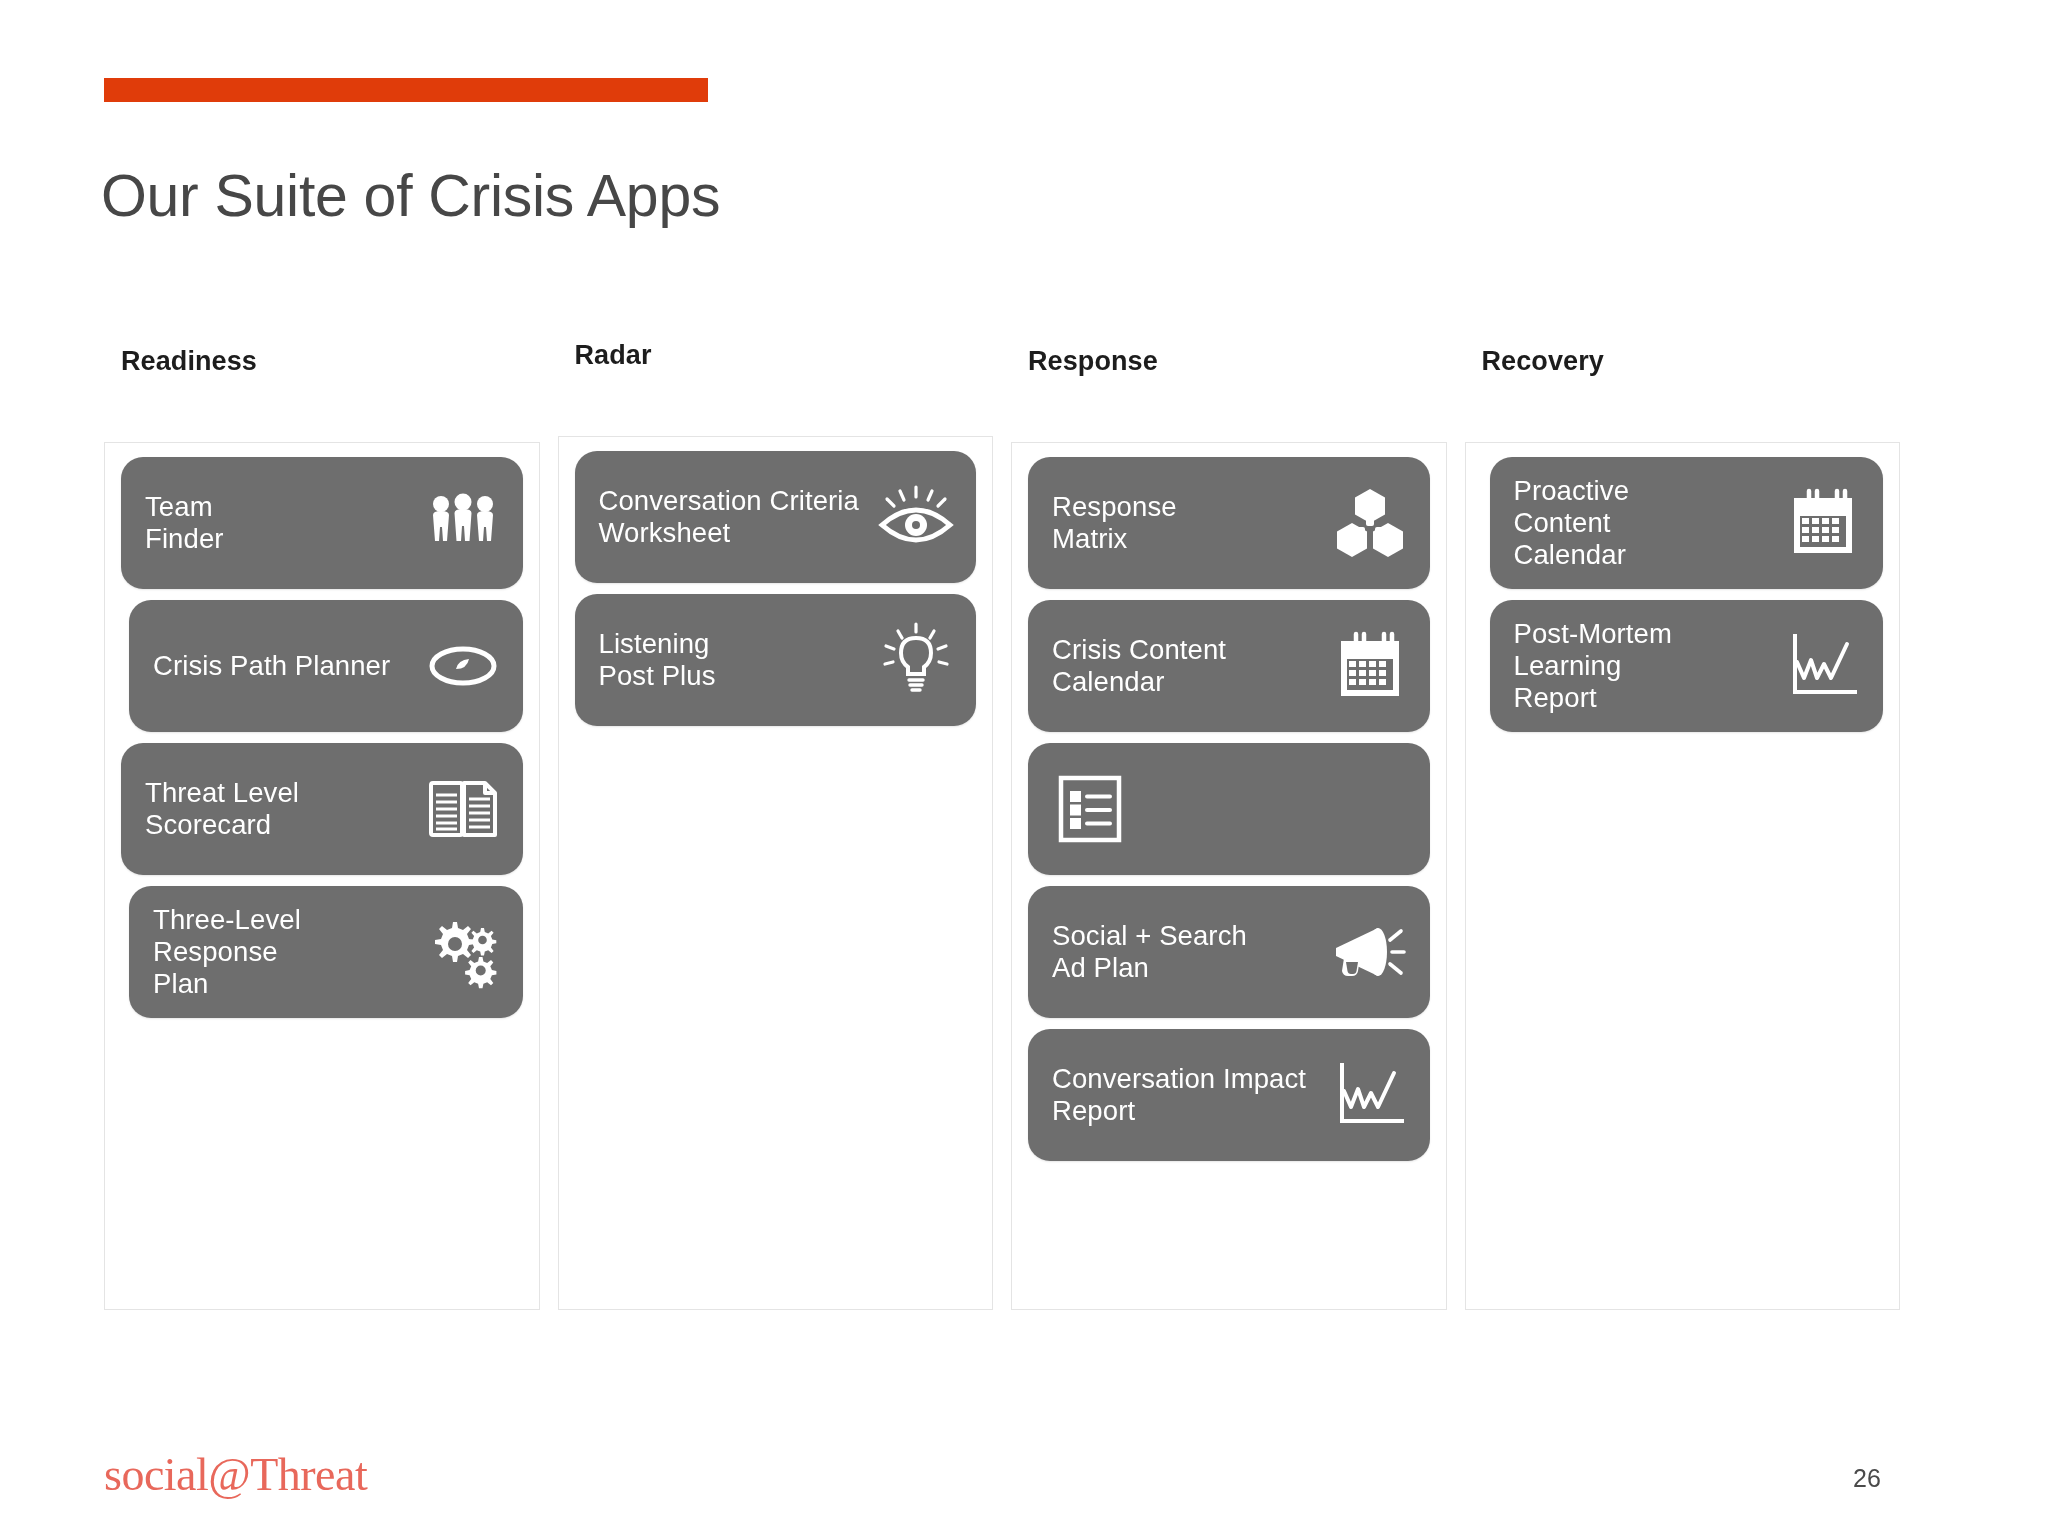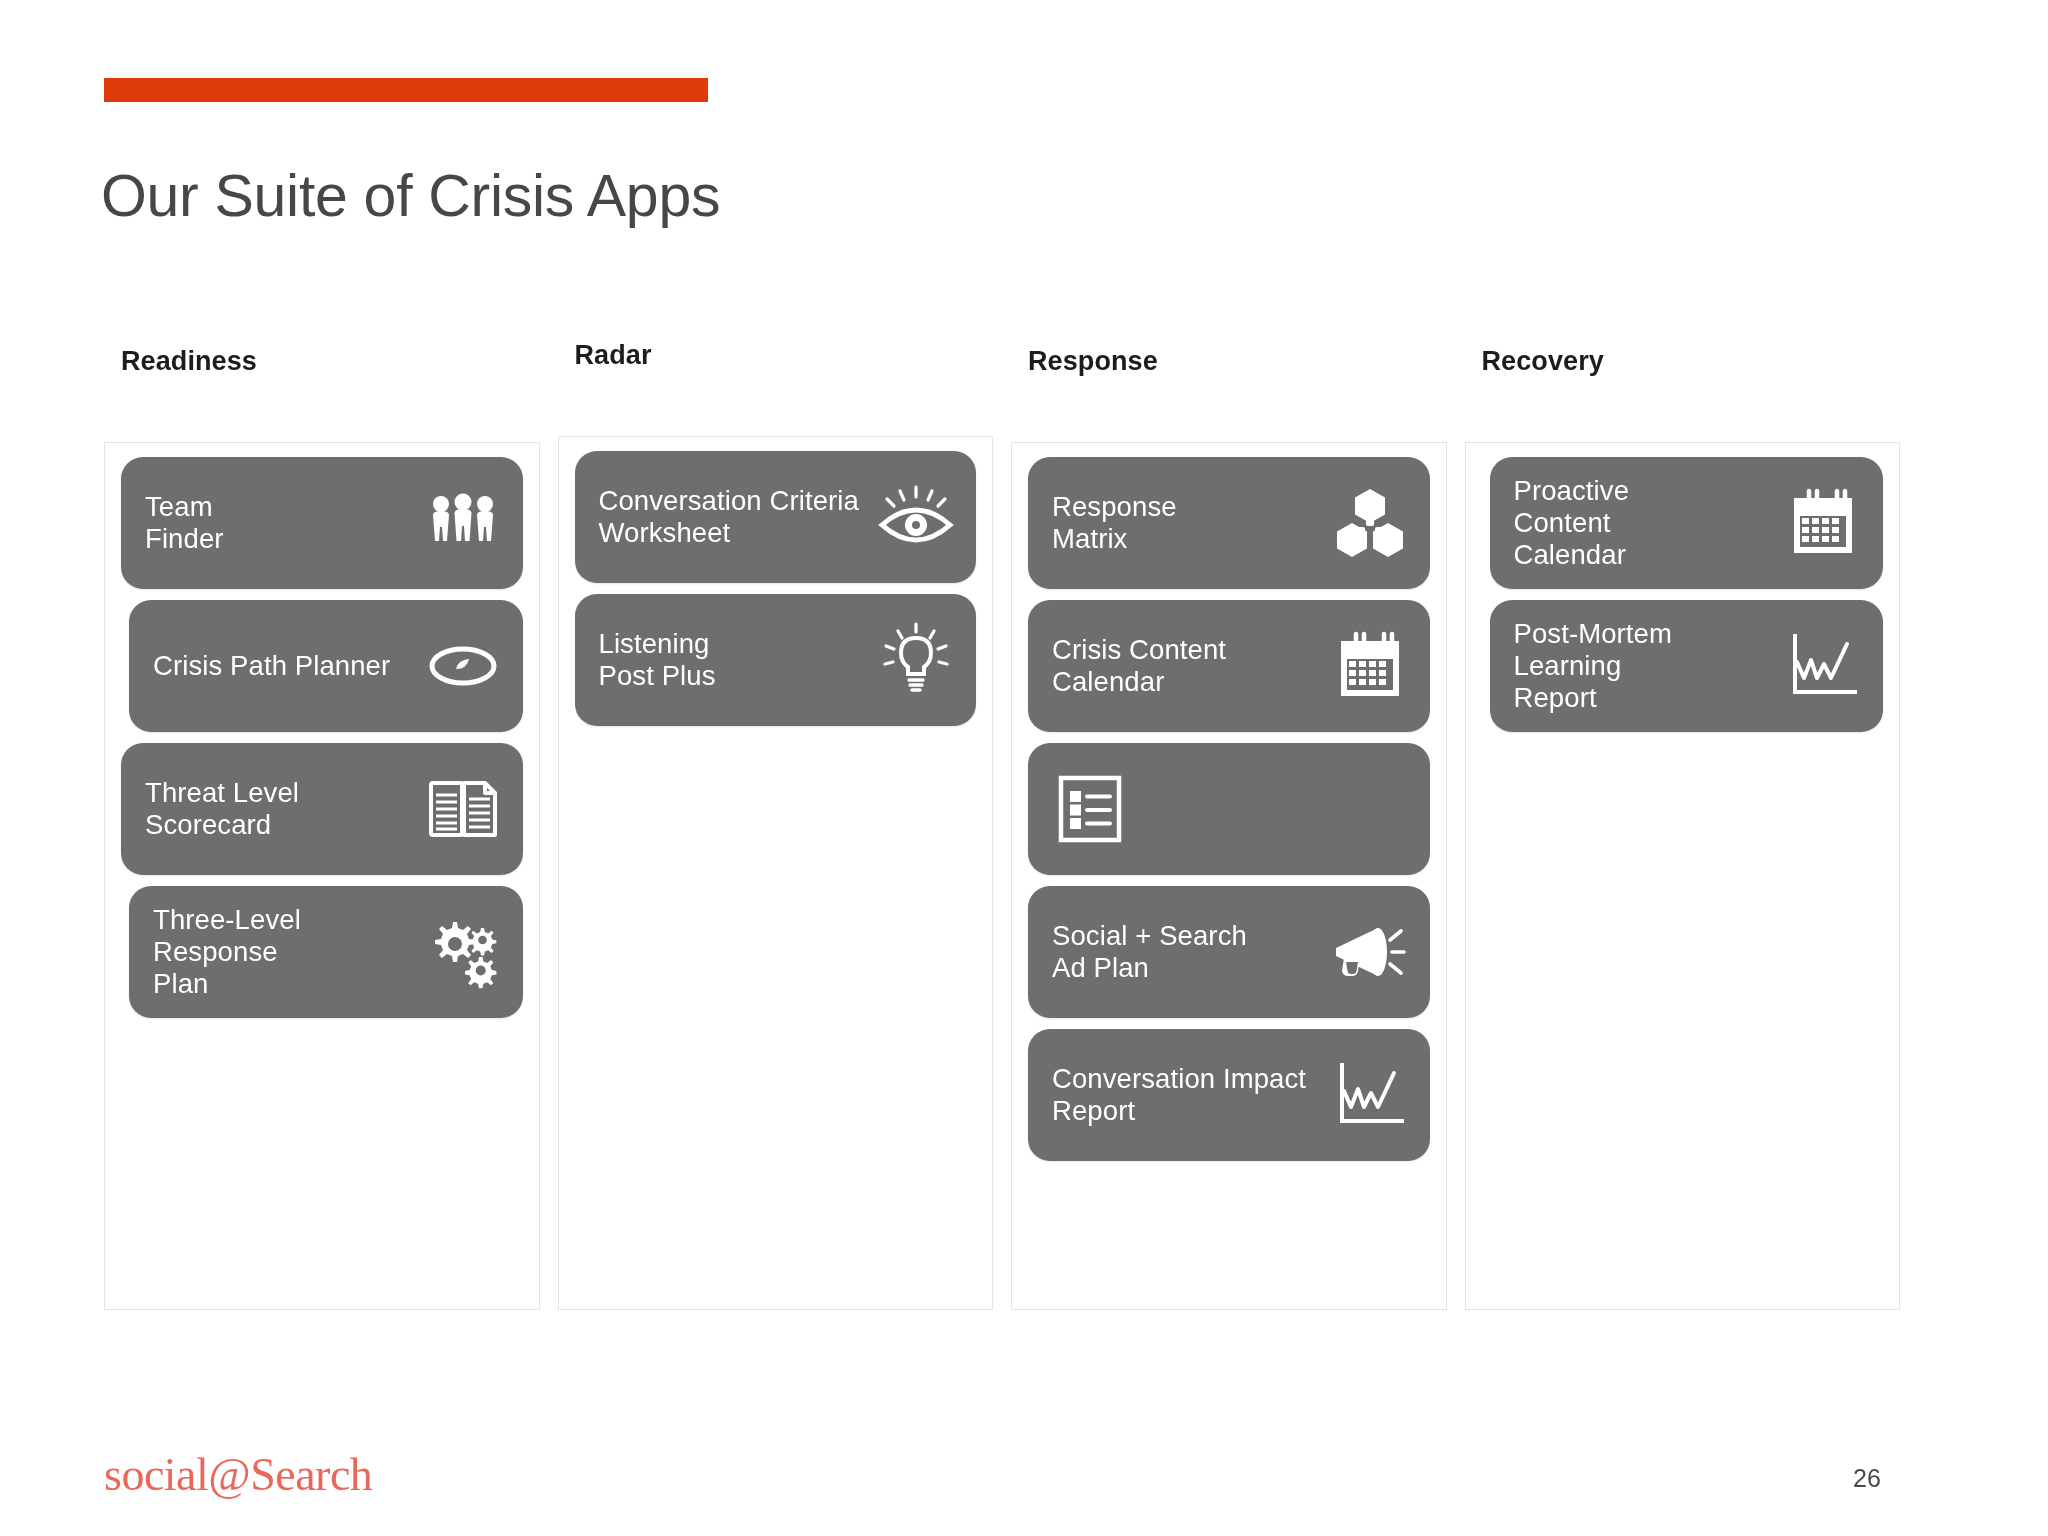--- a/index.html
+++ b/index.html
@@ -406,14 +406,14 @@
             <path d="M12 34 l7 16 l7 -18 l6 18 l7 -14 l7 14 l16 -34" fill="none" stroke="#fff" stroke-width="4" stroke-linejoin="round" stroke-linecap="round"></path>
           </svg>
         </div>
       </div>
 
     </div>
   </div>
 
 </div>
 
-<div class="footer-logo">social@Search</div>
+<div class="footer-logo">social@Threat</div>
 <div class="page-number">26</div>
 
 </body></html>

